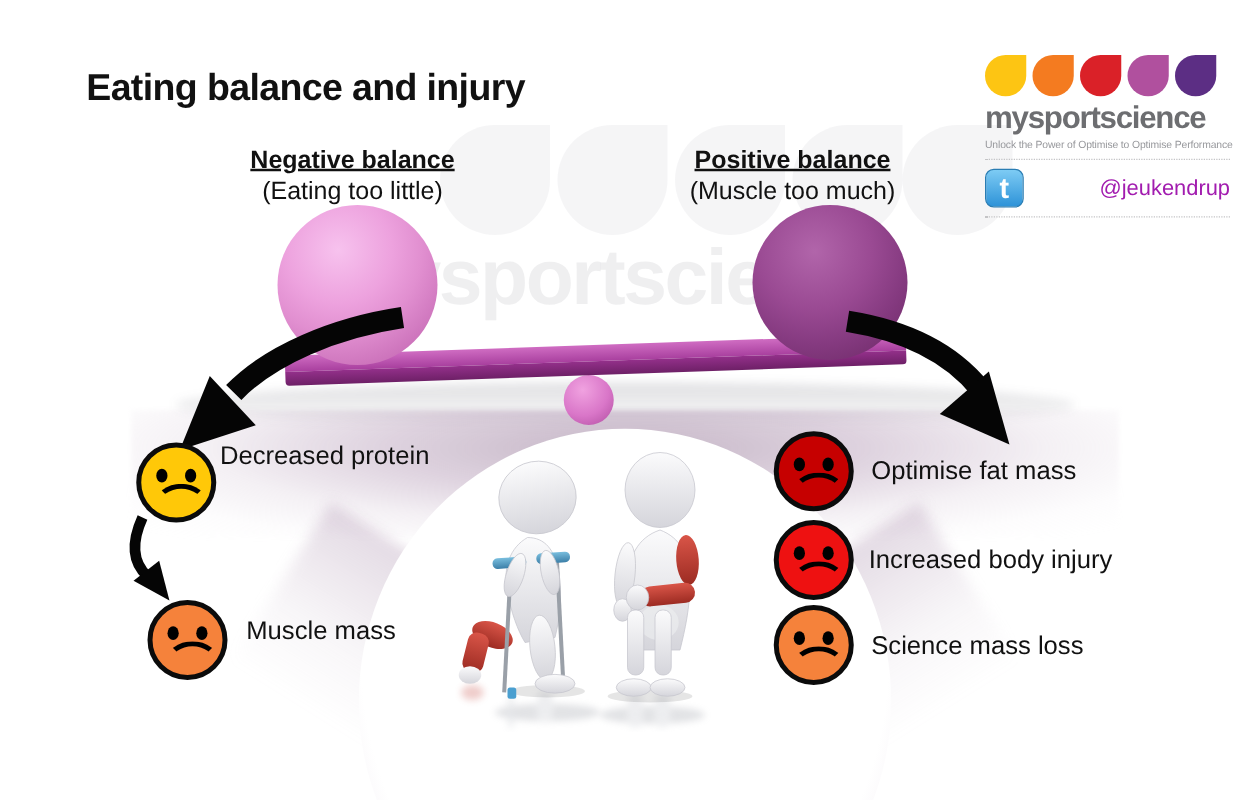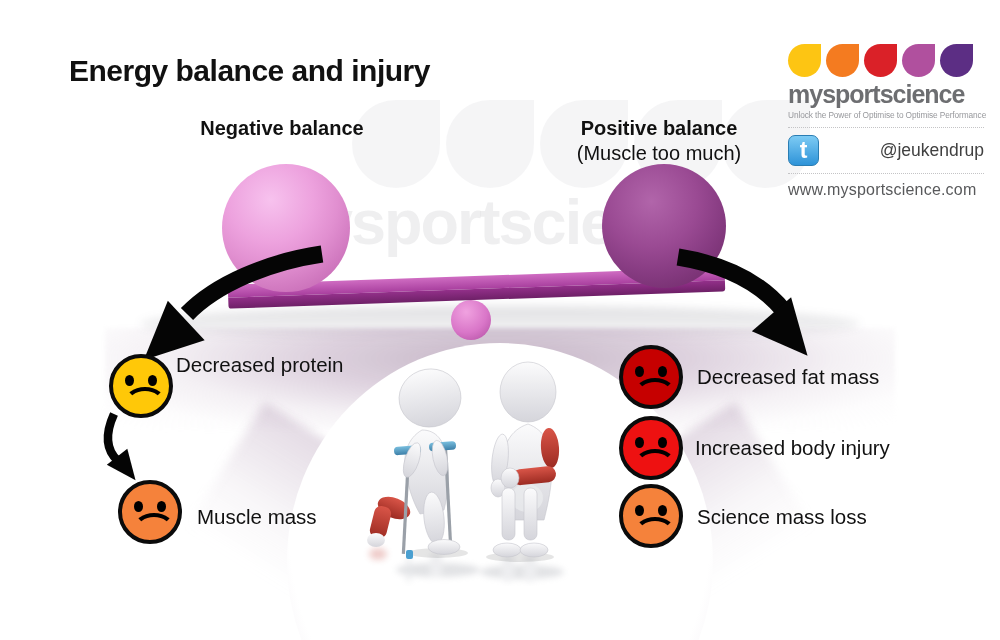--- a/index.html
+++ b/index.html
@@ -34,23 +34,23 @@
       background:radial-gradient(circle at 38% 30%, #f0a2e0 0%, #d976c8 55%, #b855a8 90%);}
   .ball{position:absolute;border-radius:50%;}
   .ball-left{left:222px;top:164px;width:128px;height:128px;z-index:18;
       background:radial-gradient(circle at 38% 28%, #f7c2ee 0%, #eda2de 35%, #e18fd0 55%, #cd74bc 78%, #b35fa6 96%);}
   .ball-right{left:602px;top:164px;width:124px;height:124px;z-index:18;
       background:radial-gradient(circle at 40% 30%, #b165aa 0%, #9a4a93 40%, #853a80 65%, #6f2b69 92%);}
 
   
   .title{position:absolute;left:69px;top:54px;font-size:30px;font-weight:bold;letter-spacing:-.5px;z-index:30;}
   .side-head{position:absolute;top:116px;width:220px;text-align:center;line-height:25px;font-size:20px;z-index:30;}
-  .side-head .h{font-weight:bold;}
+  .side-head .h{font-weight:bold;text-decoration:underline;}
   .head-neg{left:172px;}
-  .head-pos{left:549px;}
+  .head-pos{left:524px;}
 
   
   .face{position:absolute;width:64px;height:64px;box-sizing:border-box;border:4px solid #0b0b0b;
         border-radius:50%;z-index:30;}
   .face .eye{position:absolute;top:17px;width:9px;height:11px;border-radius:50%;background:#000;}
   .face .eye.l{left:12px}.face .eye.r{right:12px}
   .face .mouth{position:absolute;left:11px;top:29px;width:34px;height:25px;border-radius:50%;
         border:4px solid transparent;border-top-color:#000;}
 
   .lbl{position:absolute;font-size:20.5px;line-height:26px;z-index:30;white-space:nowrap;}
@@ -63,21 +63,21 @@
   .brand{position:absolute;left:788px;top:44px;width:196px;z-index:30;}
   .bdots{display:flex;gap:5px;}
   .bdot{width:33px;height:33px;border-radius:50% 0 50% 50%;}
   .bname{margin-top:3px;font-size:25px;font-weight:bold;color:#6d6e71;letter-spacing:-1px;}
   .btag{margin-top:1px;font-size:8.3px;color:#97989c;white-space:nowrap;letter-spacing:-.1px;}
   .bsep{border:0;border-top:1px dotted #c4c4c6;margin:7px 0;}
   .brow{display:flex;align-items:center;}
   .twicon{width:31px;height:31px;border-radius:7px;border:1px solid #2a7db3;box-sizing:border-box;
       background:linear-gradient(#7dcbf4,#2e93d8);color:#fff;font-weight:bold;font-size:23px;
       display:flex;align-items:center;justify-content:center;line-height:1;}
-  .bhandle{margin-left:auto;font-size:17.5px;color:#404040;}
+  .bhandle{margin-left:auto;font-size:17.5px;color:#a21caf;}
   .bsite{font-size:16px;color:#58595b;letter-spacing:.2px;}
 </style>
 </head>
 <body>
 
 <div class="stage">
 
   <div class="wm-dot" style="left:352px;top:100px"></div>
   <div class="wm-dot" style="left:446px;top:100px"></div>
   <div class="wm-dot" style="left:540px;top:100px"></div>
@@ -92,52 +92,53 @@
   <div class="dome"></div>
 
   <div class="fulcrum"></div>
   <div class="plank">
     <div class="top"></div>
     <div class="side"></div>
   </div>
   <div class="ball ball-left"></div>
   <div class="ball ball-right"></div>
 
-  <div class="title">Energy balance and injury</div>
+  <div class="title">Eating balance and injury</div>
   <div class="side-head head-neg">
     <div class="h">Negative balance</div>
+    <div>(Eating too little)</div>
   </div>
   <div class="side-head head-pos">
     <div class="h">Positive balance</div>
     <div>(Muscle too much)</div>
   </div>
 
   <div class="face" style="left: 109px; top: 354px; background: rgb(255, 200, 8);">
     <span class="eye l"></span>
     <span class="eye r"></span>
     <span class="mouth"></span>
   </div>
   <div class="lbl" style="left:176px;top:352px">
     <div>Decreased protein</div>
   </div>
   <div class="face" style="left: 118px; top: 480px; background: rgb(245, 130, 59);">
     <span class="eye l"></span>
     <span class="eye r"></span>
     <span class="mouth"></span>
   </div>
-  <div class="lbl" style="left:197px;top:504px">
+  <div class="lbl" style="left:197px;top:492px">
     <div>Muscle mass</div>
   </div>
 
   <div class="face" style="left: 619px; top: 345px; background: rgb(198, 0, 0);">
     <span class="eye l"></span>
     <span class="eye r"></span>
     <span class="mouth"></span>
   </div>
-  <div class="lbl" style="left:697px;top:364px">Decreased fat mass</div>
+  <div class="lbl" style="left:697px;top:364px">Optimise fat mass</div>
   <div class="face" style="left: 619px; top: 416px; background: rgb(238, 17, 17);">
     <span class="eye l"></span>
     <span class="eye r"></span>
     <span class="mouth"></span>
   </div>
   <div class="lbl" style="left:695px;top:435px">Increased body injury</div>
   <div class="face" style="left: 619px; top: 484px; background: rgb(245, 130, 59);">
     <span class="eye l"></span>
     <span class="eye r"></span>
     <span class="mouth"></span>
@@ -238,16 +239,15 @@
       <span class="bdot" style="background: rgb(92, 46, 132);"></span>
     </div>
     <div class="bname">mysportscience</div>
     <div class="btag">Unlock the Power of Optimise to Optimise Performance</div>
     <hr class="bsep">
     <div class="brow">
       <span class="twicon">t</span>
       <span class="bhandle">@jeukendrup</span>
     </div>
     <hr class="bsep">
-    <div class="bsite">www.mysportscience.com</div>
   </div>
 
 </div>
 
 </body></html>

